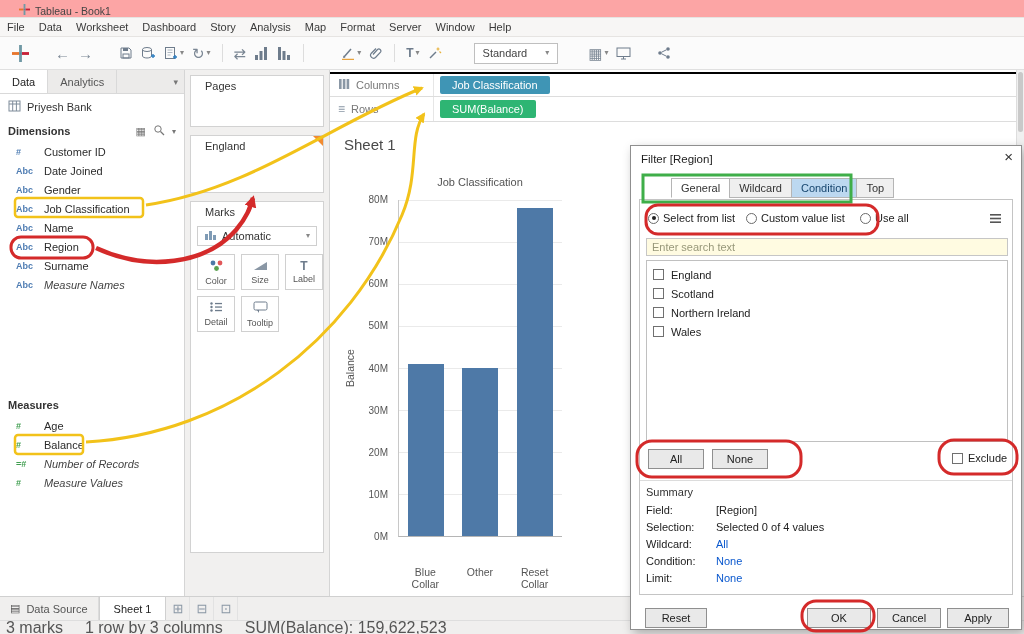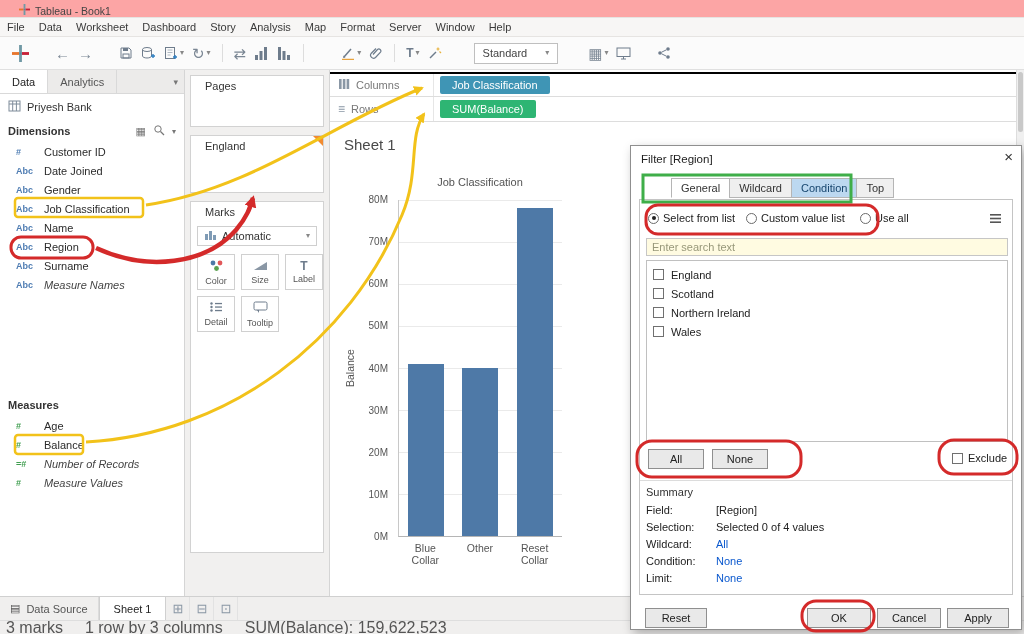--- a/index.html
+++ b/index.html
@@ -68,21 +68,21 @@
   .sheet-title{position:absolute;left:14px;top:14px;font-size:15px;color:#4a4a4a;}
   .chart-title{position:absolute;left:68px;top:54px;width:164px;text-align:center;font-size:11px;color:#545454;}
   .ylab{position:absolute;left:14px;top:78px;height:337px;width:14px;writing-mode:vertical-rl;transform:rotate(180deg);text-align:center;font-size:10.5px;color:#555;}
   .yticks{position:absolute;left:26px;top:78px;width:38px;height:337px;}
   .ytick{position:absolute;right:6px;font-size:10px;color:#555;width:32px;text-align:right;}
   .plot{position:absolute;left:68px;top:78px;width:164px;height:337px;border-left:1px solid #c8c8c8;border-bottom:1px solid #b5b5b5;}
   .gridline{position:absolute;left:0;right:0;height:1px;background:#eaeaea;}
   .bars{position:absolute;inset:0;display:flex;justify-content:space-around;align-items:flex-end;}
   .bar{width:36px;}
   .xlabels{position:absolute;left:68px;top:420px;width:164px;display:flex;justify-content:space-around;}
-  .xlabel{width:50px;text-align:center;font-size:10.5px;color:#555;line-height:12px;}
+  .xlabel{width:50px;text-align:center;font-size:10.5px;color:#555;line-height:12px;margin-top:24px;}
   .vscroll{position:absolute;left:1016px;top:70px;width:8px;height:526px;background:#f0f0f0;border-left:1px solid #ddd;z-index:5;}
   .vthumb{position:absolute;left:1px;top:2px;width:5px;height:60px;background:#c9c9c9;border-radius:3px;}
 
   
   .dialog{position:absolute;left:630px;top:145px;width:392px;height:485px;background:#fff;border:1px solid #8f8f8f;box-shadow:3px 4px 10px rgba(0,0,0,.28);z-index:100;font-size:11px;}
   .dlg-title{position:absolute;left:10px;top:7px;font-size:11.5px;color:#222;}
   .dlg-close{position:absolute;right:8px;top:3px;font-size:15px;color:#333;cursor:default;line-height:1;}
   .dtabs{position:absolute;left:16px;top:32px;display:flex;z-index:2;margin-left:24px;}
   .dtab{padding:3px 9px;border:1px solid #b5b5b5;border-right:none;background:#efefef;color:#333;margin-bottom:-1px;}
   .dtab:last-child{border-right:1px solid #b5b5b5;}

